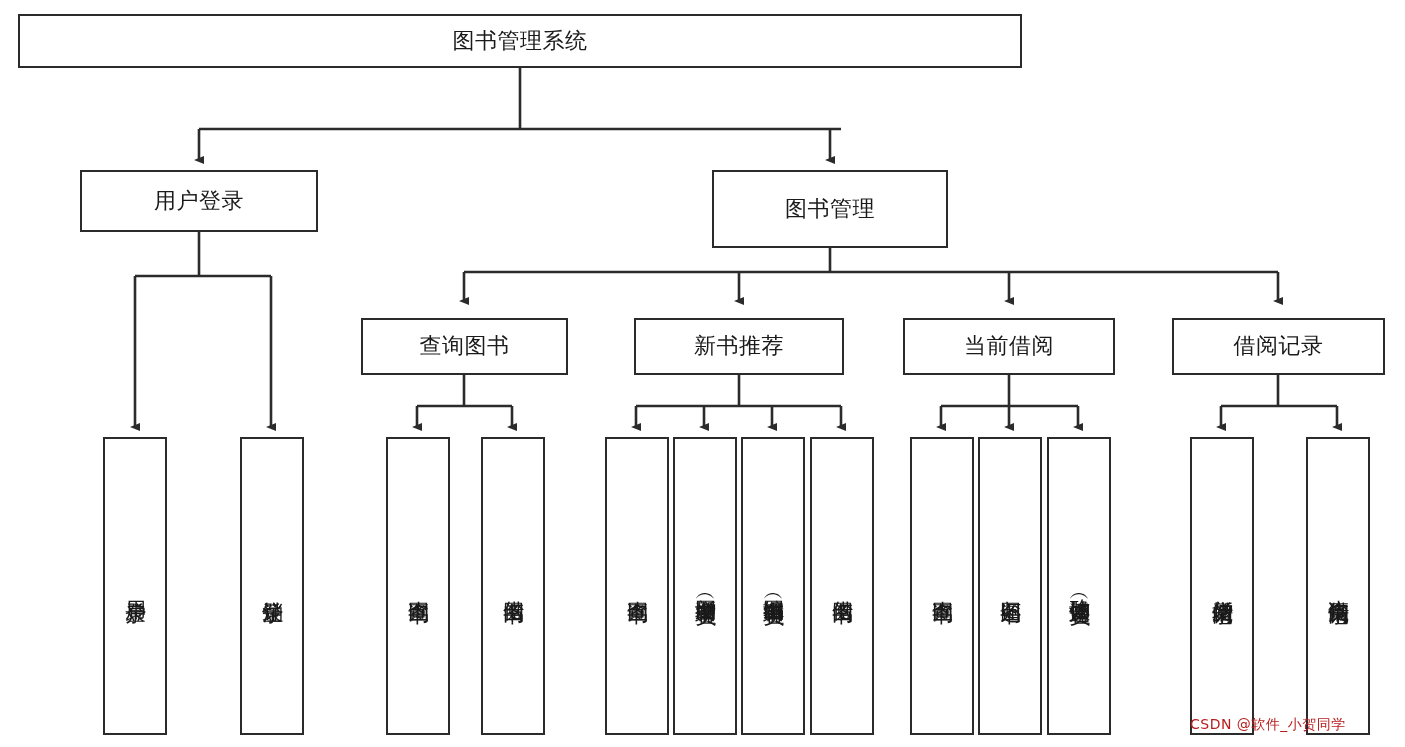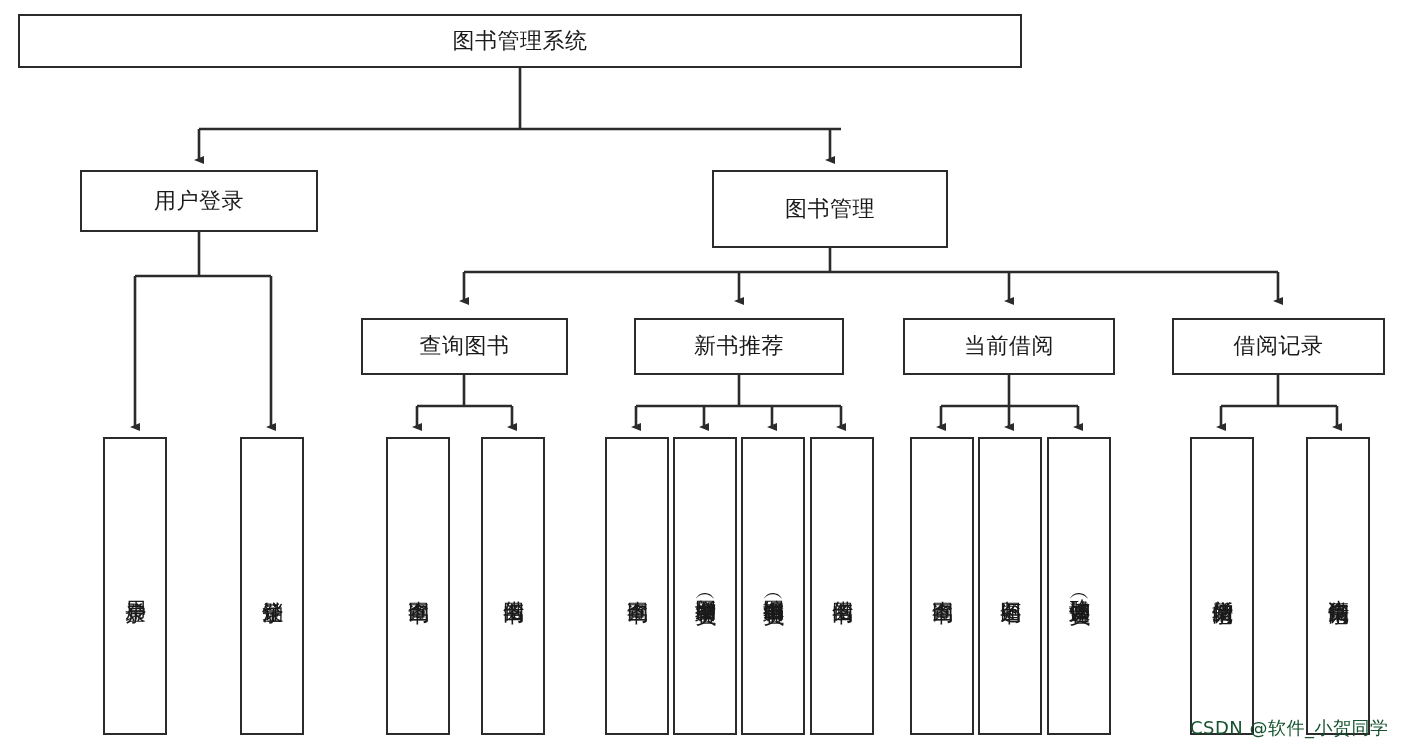--- a/index.html
+++ b/index.html
@@ -48,22 +48,22 @@
     font-size: 21px;
     color: #1a1a1a;
     writing-mode: vertical-rl;
     text-orientation: upright;
     line-height: 1.22;
     letter-spacing: 1px;
     white-space: nowrap;
   }
   .watermark {
     position: absolute;
-    font-size: 18px;
-    color: #14532d;
+    font-size: 14px;
+    color: #b91c1c;
     white-space: nowrap;
     letter-spacing: 0.5px;
     pointer-events: none;
   }
 </style>
 </head>
 <body>
 
 <div id="diagram-root">
 

